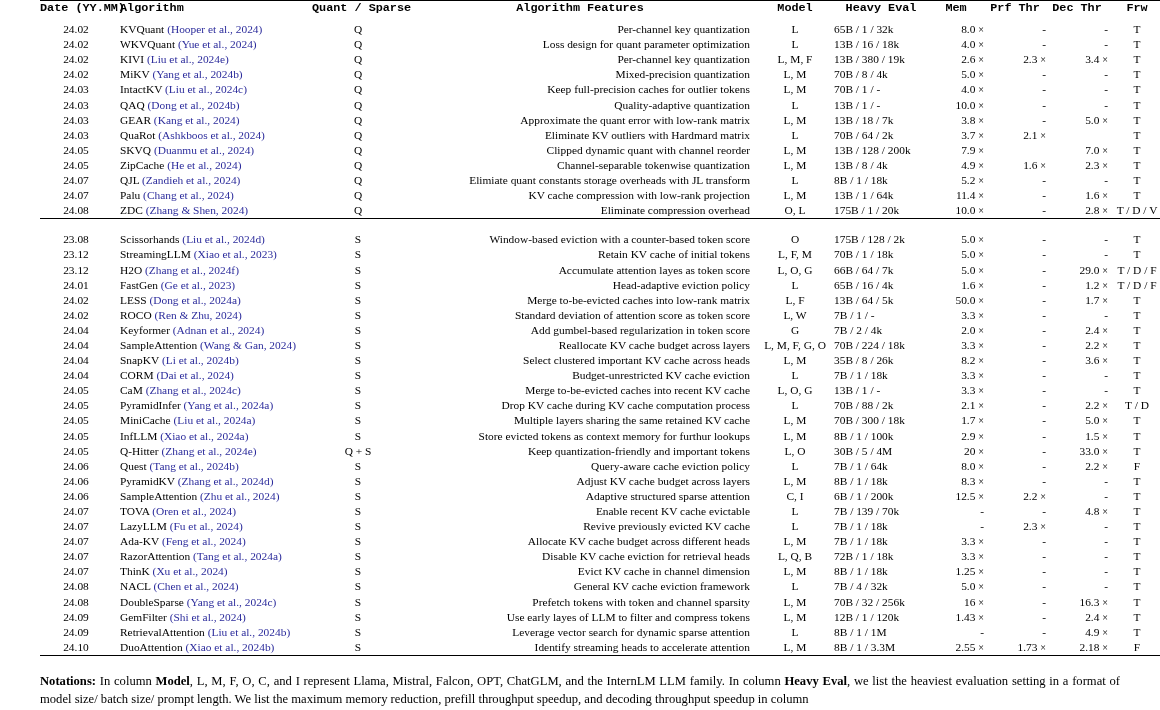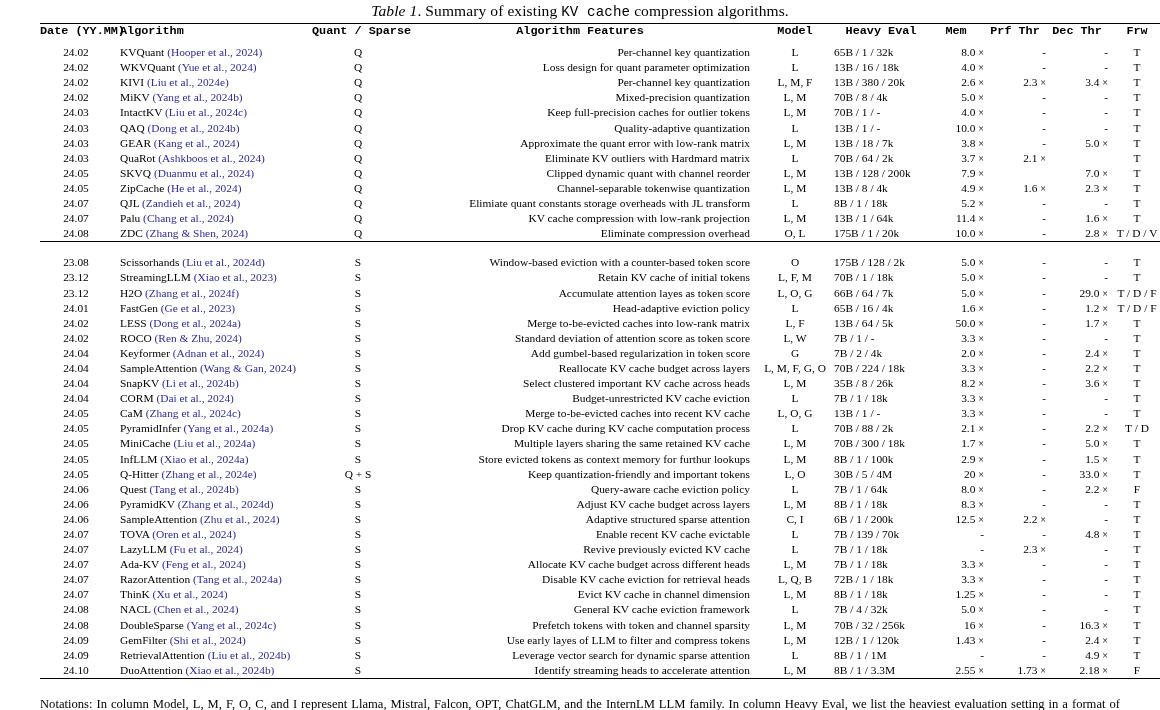--- a/index.html
+++ b/index.html
@@ -73,30 +73,27 @@
   .cite{color:#2c2c9c;}
   .mul{font-size:10.2px;}
 
   .notations{
     padding:10px 40px 0 40px;
     font-size:12.6px;
     line-height:17.6px;
     text-align:justify;
     box-sizing:border-box;
   }
-  .notations b{font-weight:normal;}
+  .notations b{font-weight:bold;}
 </style>
 </head>
 <body>
 
 <div class="page">
 
-  <div class="caption">
-    <span class="tnum">Table 1</span><span>. Summary of existing </span><span class="mono">KV cache</span><span> compression algorithms.</span>
-  </div>
 
   <div class="tablewrap">
     <table class="main">
       <colgroup>
         <col class="c-date">
           <col class="c-algo">
           <col class="c-qs">
           <col class="c-feat">
           <col class="c-model">
         <col class="c-heavy">
@@ -146,21 +143,21 @@
             <td class="c-prf">-</td>
             <td class="c-dec">-</td>
             <td class="c-frw">T</td>
           </tr>
           <tr>
             <td class="c-date">24.02</td>
             <td class="c-algo"><span>KIVI </span><span class="cite">(Liu et al., 2024e)</span></td>
             <td class="c-qs">Q</td>
             <td class="c-feat">Per-channel key quantization</td>
             <td class="c-model">L, M, F</td>
-            <td class="c-heavy">13B /  380 / 20k</td>
+            <td class="c-heavy">13B /  380 / 19k</td>
             <td class="c-mem">2.6 <span class="mul">×</span></td>
             <td class="c-prf">2.3 <span class="mul">×</span></td>
             <td class="c-dec">3.4 <span class="mul">×</span></td>
             <td class="c-frw">T</td>
           </tr>
           <tr>
             <td class="c-date">24.02</td>
             <td class="c-algo"><span>MiKV </span><span class="cite">(Yang et al., 2024b)</span></td>
             <td class="c-qs">Q</td>
             <td class="c-feat">Mixed-precision quantization</td>

